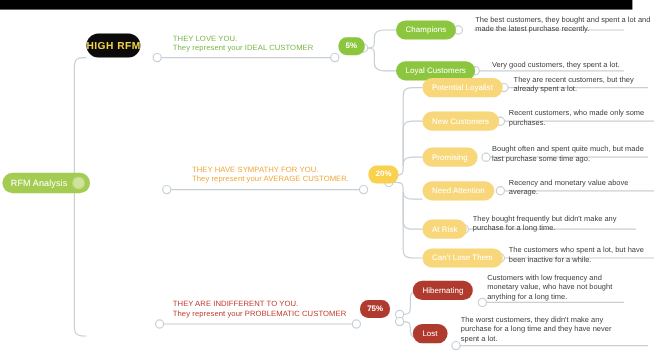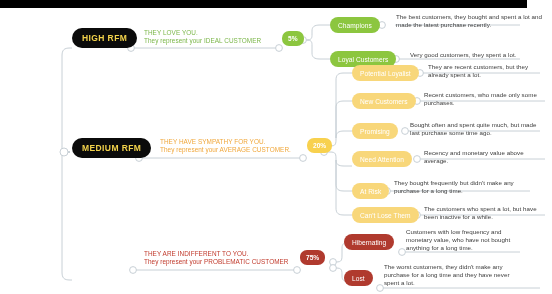--- a/index.html
+++ b/index.html
@@ -14,21 +14,21 @@
 
   
   .root{left:2px;top:144px;height:17px;background:#a4cc53;border-radius:9px;
         display:flex;align-items:center;padding:0 4px 0 7px;gap:4px;}
   .root .lbl{font-size:7.5px;color:#ffffff;letter-spacing:.1px;}
   .toggle{width:9px;height:9px;border-radius:50%;background:#cfe39a;
           border:1px solid #b9d87a;flex:0 0 auto;}
 
   
   .lvl{background:#0b0b0b;border-radius:11px;height:20px;display:flex;
-       align-items:center;justify-content:flex-start;padding:0 10px;}
+       align-items:center;justify-content:flex-start;padding:0 0;}
   .lvl .lbl{font-size:8.5px;font-weight:bold;color:#f2d24b;letter-spacing:.4px;}
   .lvl-high{left:72px;top:28px;}
   .lvl-med{left:72px;top:138px;}
   .lvl-low{left:72px;top:250px;}
 
   
   .desc{font-size:6.4px;line-height:8.2px;letter-spacing:.05px;}
   .desc-high{left:144px;top:29px;color:#7ab648;}
   .desc-med{left:160px;top:138px;color:#f0a73b;}
   .desc-low{left:144px;top:250px;color:#c0392b;}
@@ -123,20 +123,24 @@
       <circle cx="417" cy="215" r="3.4"></circle>
       <circle cx="133" cy="270" r="3.4"></circle>
       <circle cx="297" cy="270" r="3.4"></circle>
       <circle cx="333" cy="262" r="3.4"></circle>
       <circle cx="333" cy="268" r="3.4"></circle>
       <circle cx="402" cy="252" r="3.4"></circle>
       <circle cx="380" cy="288" r="3.4"></circle>
     </g>
   </svg>
 
+  <div class="node root">
+    <span class="lbl">RFM Analysis</span>
+    <span class="toggle"></span>
+  </div>
 
   <div class="node lvl lvl-high">
     <span class="lbl">HIGH RFM</span>
   </div>
   <div class="node desc desc-high">
     <div>THEY LOVE YOU.</div>
     <div>They represent your IDEAL CUSTOMER</div>
   </div>
   <div class="node pct pct-5">
     <span class="lbl">5%</span>
@@ -145,23 +149,20 @@
   <div class="node seg green" style="left:330px;top:17px;">
     <span class="lbl">Champions</span>
   </div>
   <div class="node sdesc" style="left:396px;top:13px;width:148px;white-space:normal;">The best customers, they bought and spent a lot and made the latest purchase recently.</div>
 
   <div class="node seg green" style="left:330px;top:51px;">
     <span class="lbl">Loyal Customers</span>
   </div>
   <div class="node sdesc" style="left:410px;top:51px;width:140px;white-space:normal;">Very good customers, they spent a lot.</div>
 
-  <div class="node lvl lvl-med">
-    <span class="lbl">MEDIUM RFM</span>
-  </div>
   <div class="node desc desc-med">
     <div>THEY HAVE SYMPATHY FOR YOU.</div>
     <div>They represent your AVERAGE CUSTOMER.</div>
   </div>
   <div class="node pct pct-20">
     <span class="lbl">20%</span>
   </div>
 
   <div class="node seg yellow" style="left:352px;top:65px;">
     <span class="lbl">Potential Loyalist</span>

